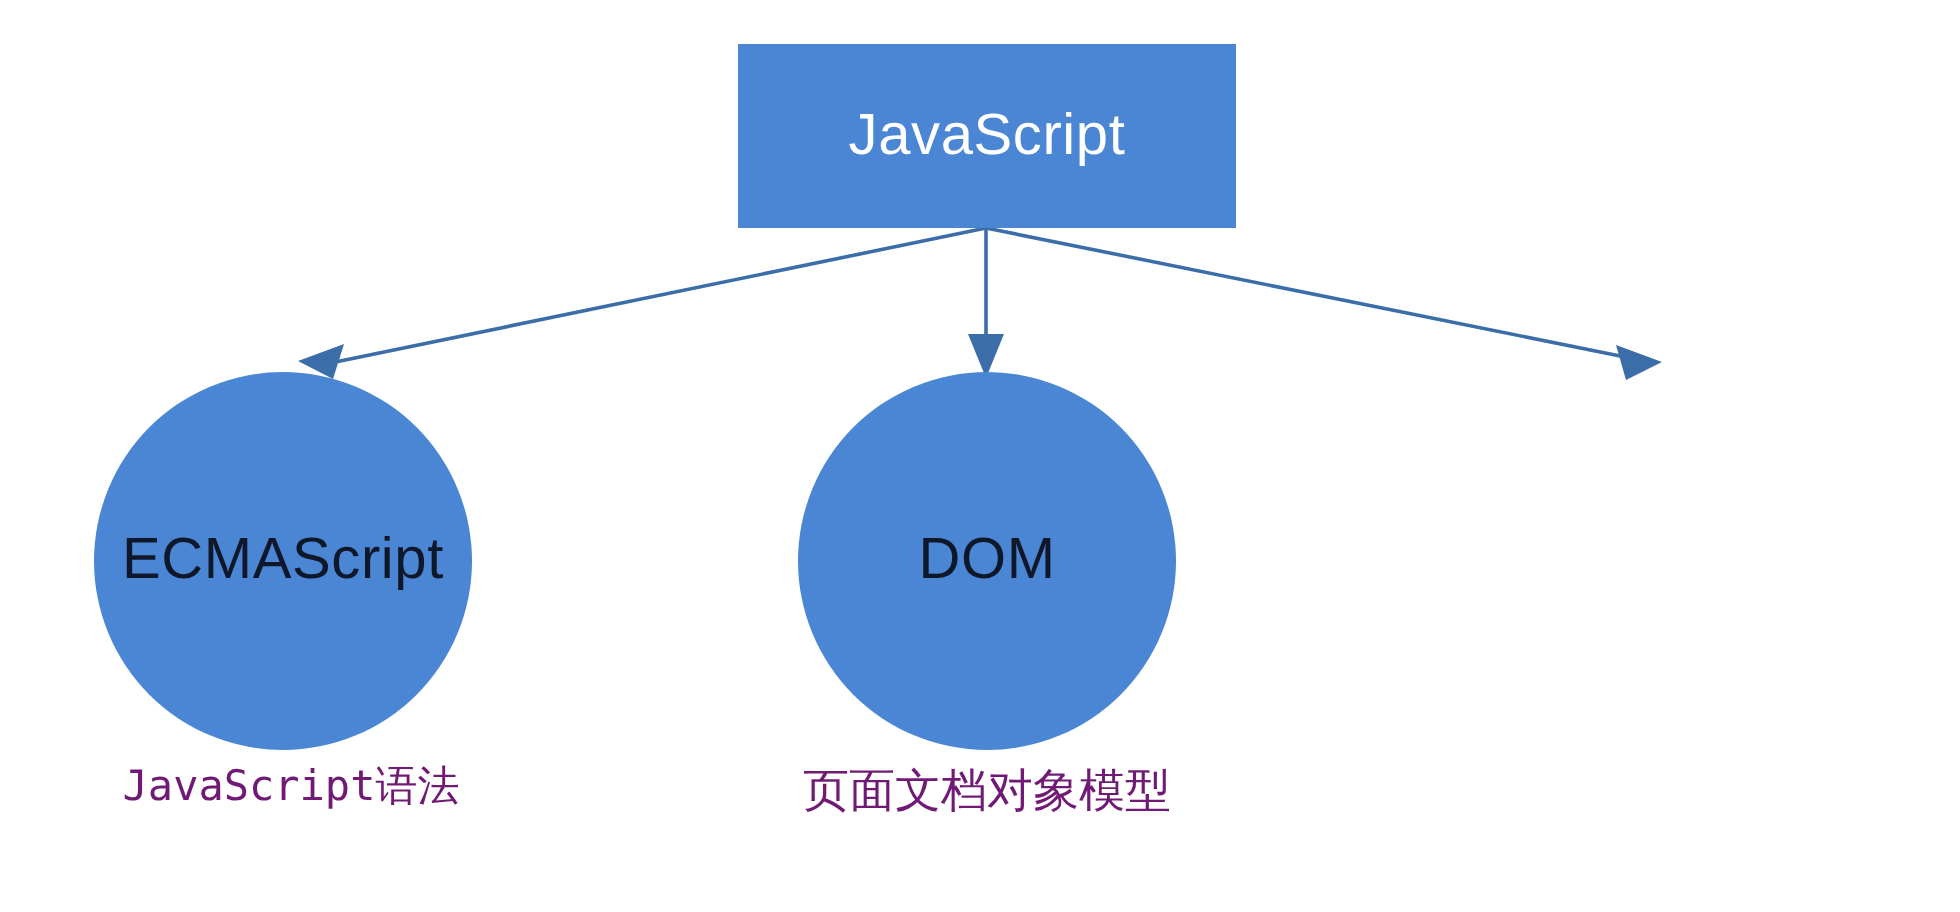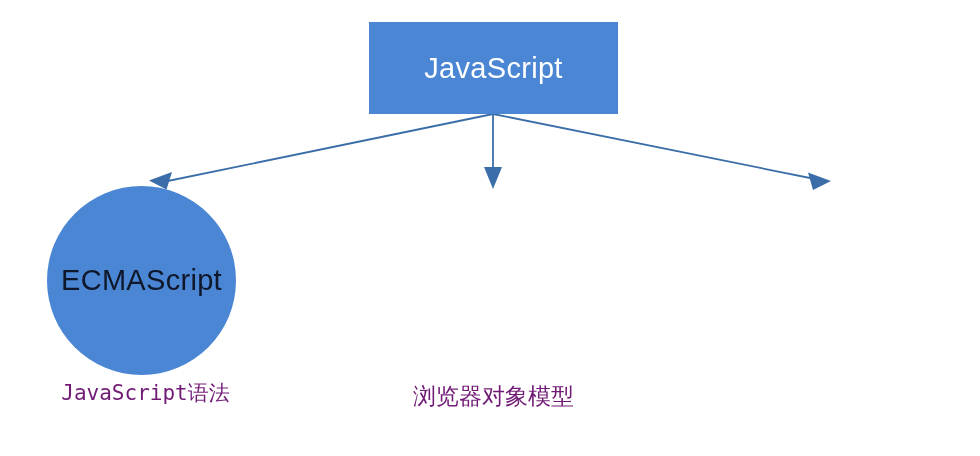--- a/index.html
+++ b/index.html
@@ -97,20 +97,23 @@
   </svg>
 
   <div class="node-rect" style="left:369px; top:22px; width:249px; height:92px;">
     <span class="node-label">JavaScript</span>
   </div>
 
   <div class="node-circle" style="left:47px; top:186px; width:189px; height:189px;">
     <span class="node-label">ECMAScript</span>
   </div>
 
+  <div class="node-circle" style="left:399px; top:186px; width:189px; height:189px;">
+    <span class="node-label">DOM</span>
+  </div>
 
 
   <div class="caption caption-mono" style="left:38px; top:382px; width:215px;">JavaScript语法</div>
 
-  <div class="caption caption-sans" style="left:386px; top:384px; width:215px;">浏览器对象模型</div>
+  <div class="caption caption-sans" style="left:386px; top:384px; width:215px;">页面文档对象模型</div>
 
 
 </div>
 
 </body></html>

